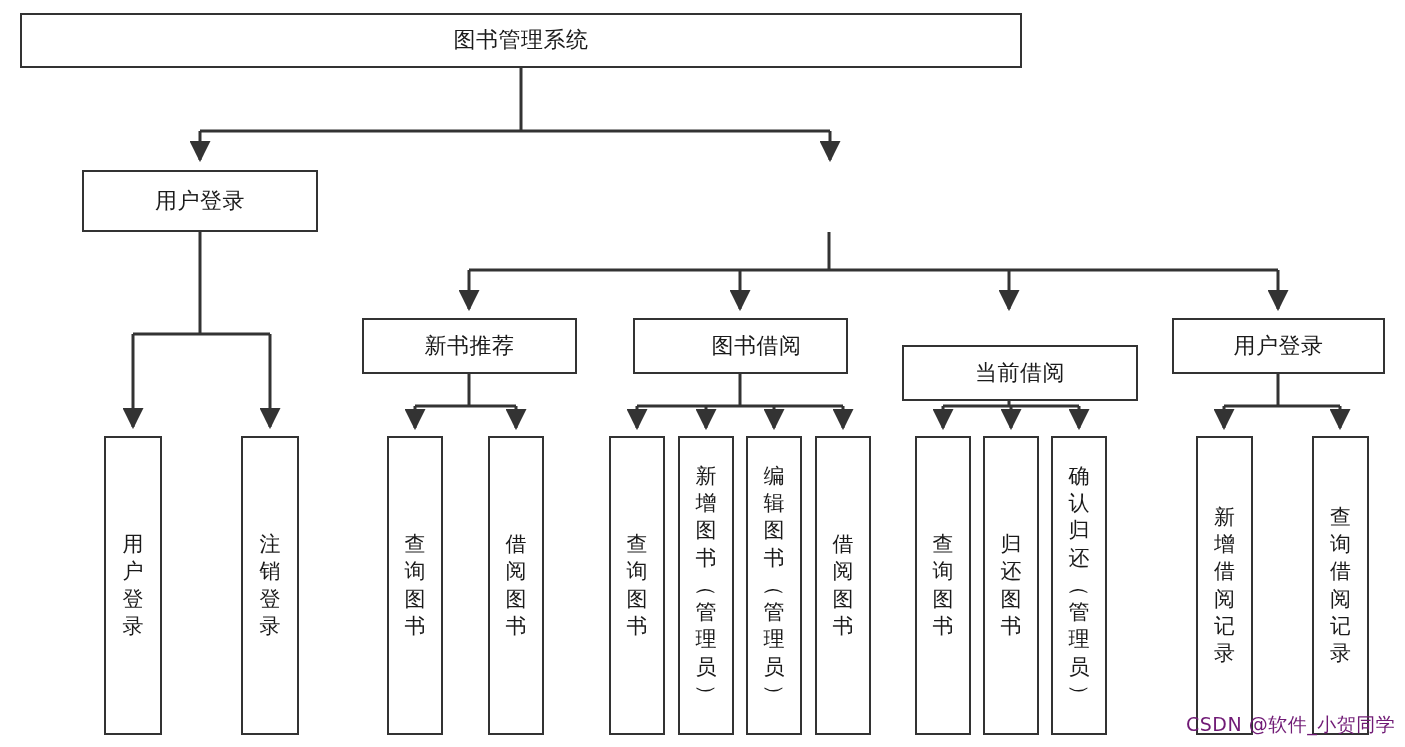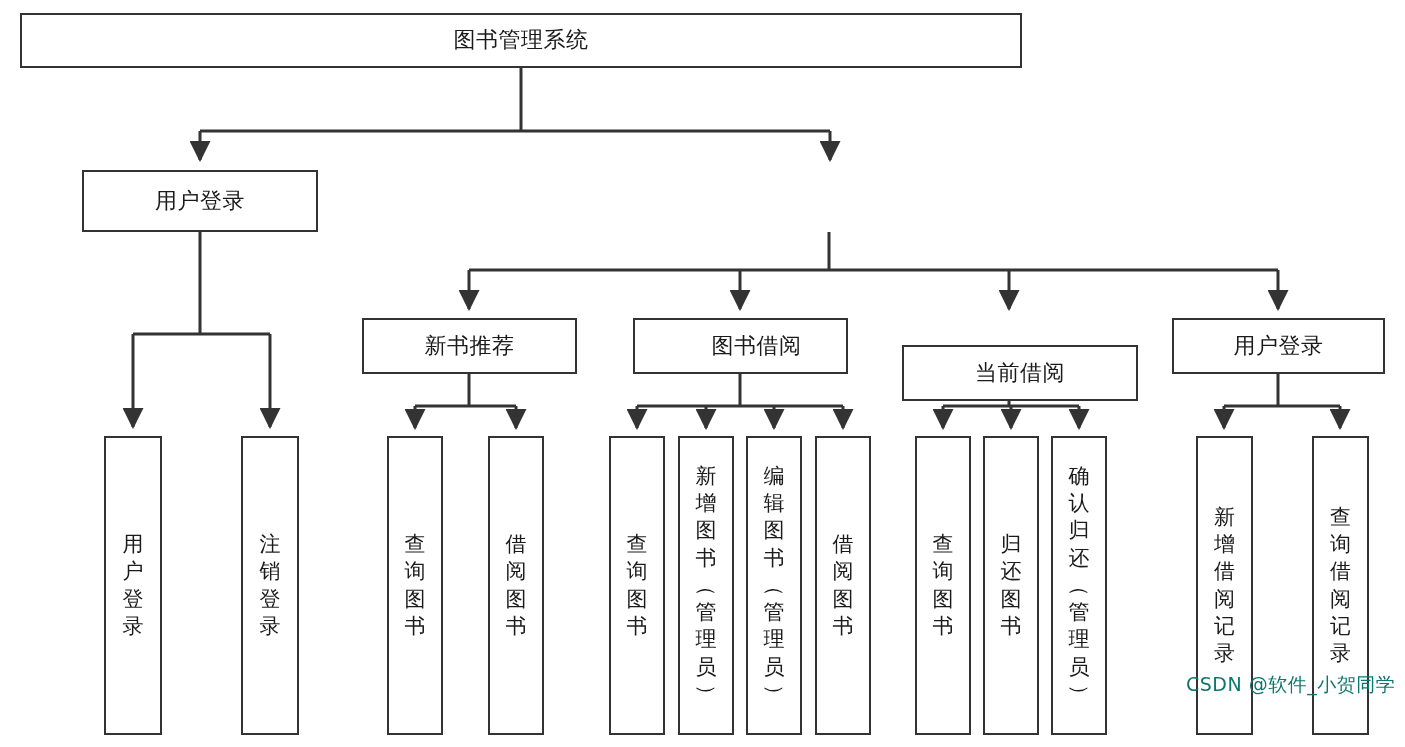--- a/index.html
+++ b/index.html
@@ -55,23 +55,23 @@
   }
   .vert .vlabel .vch {
     display: block;
   }
   .vert .vlabel .vch.rot {
     transform: rotate(90deg);
   }
   #watermark {
     position: absolute;
     left: 1186px;
-    top: 672px;
+    top: 712px;
     font-size: 19px;
-    color: #0f766e;
+    color: #701a75;
     white-space: nowrap;
     letter-spacing: 0.5px;
   }
 </style>
 </head>
 <body>
 
 <div id="canvas">
 
   <svg id="wires" viewBox="0 0 1405 747" width="1405" height="747" xmlns="http://www.w3.org/2000/svg">

